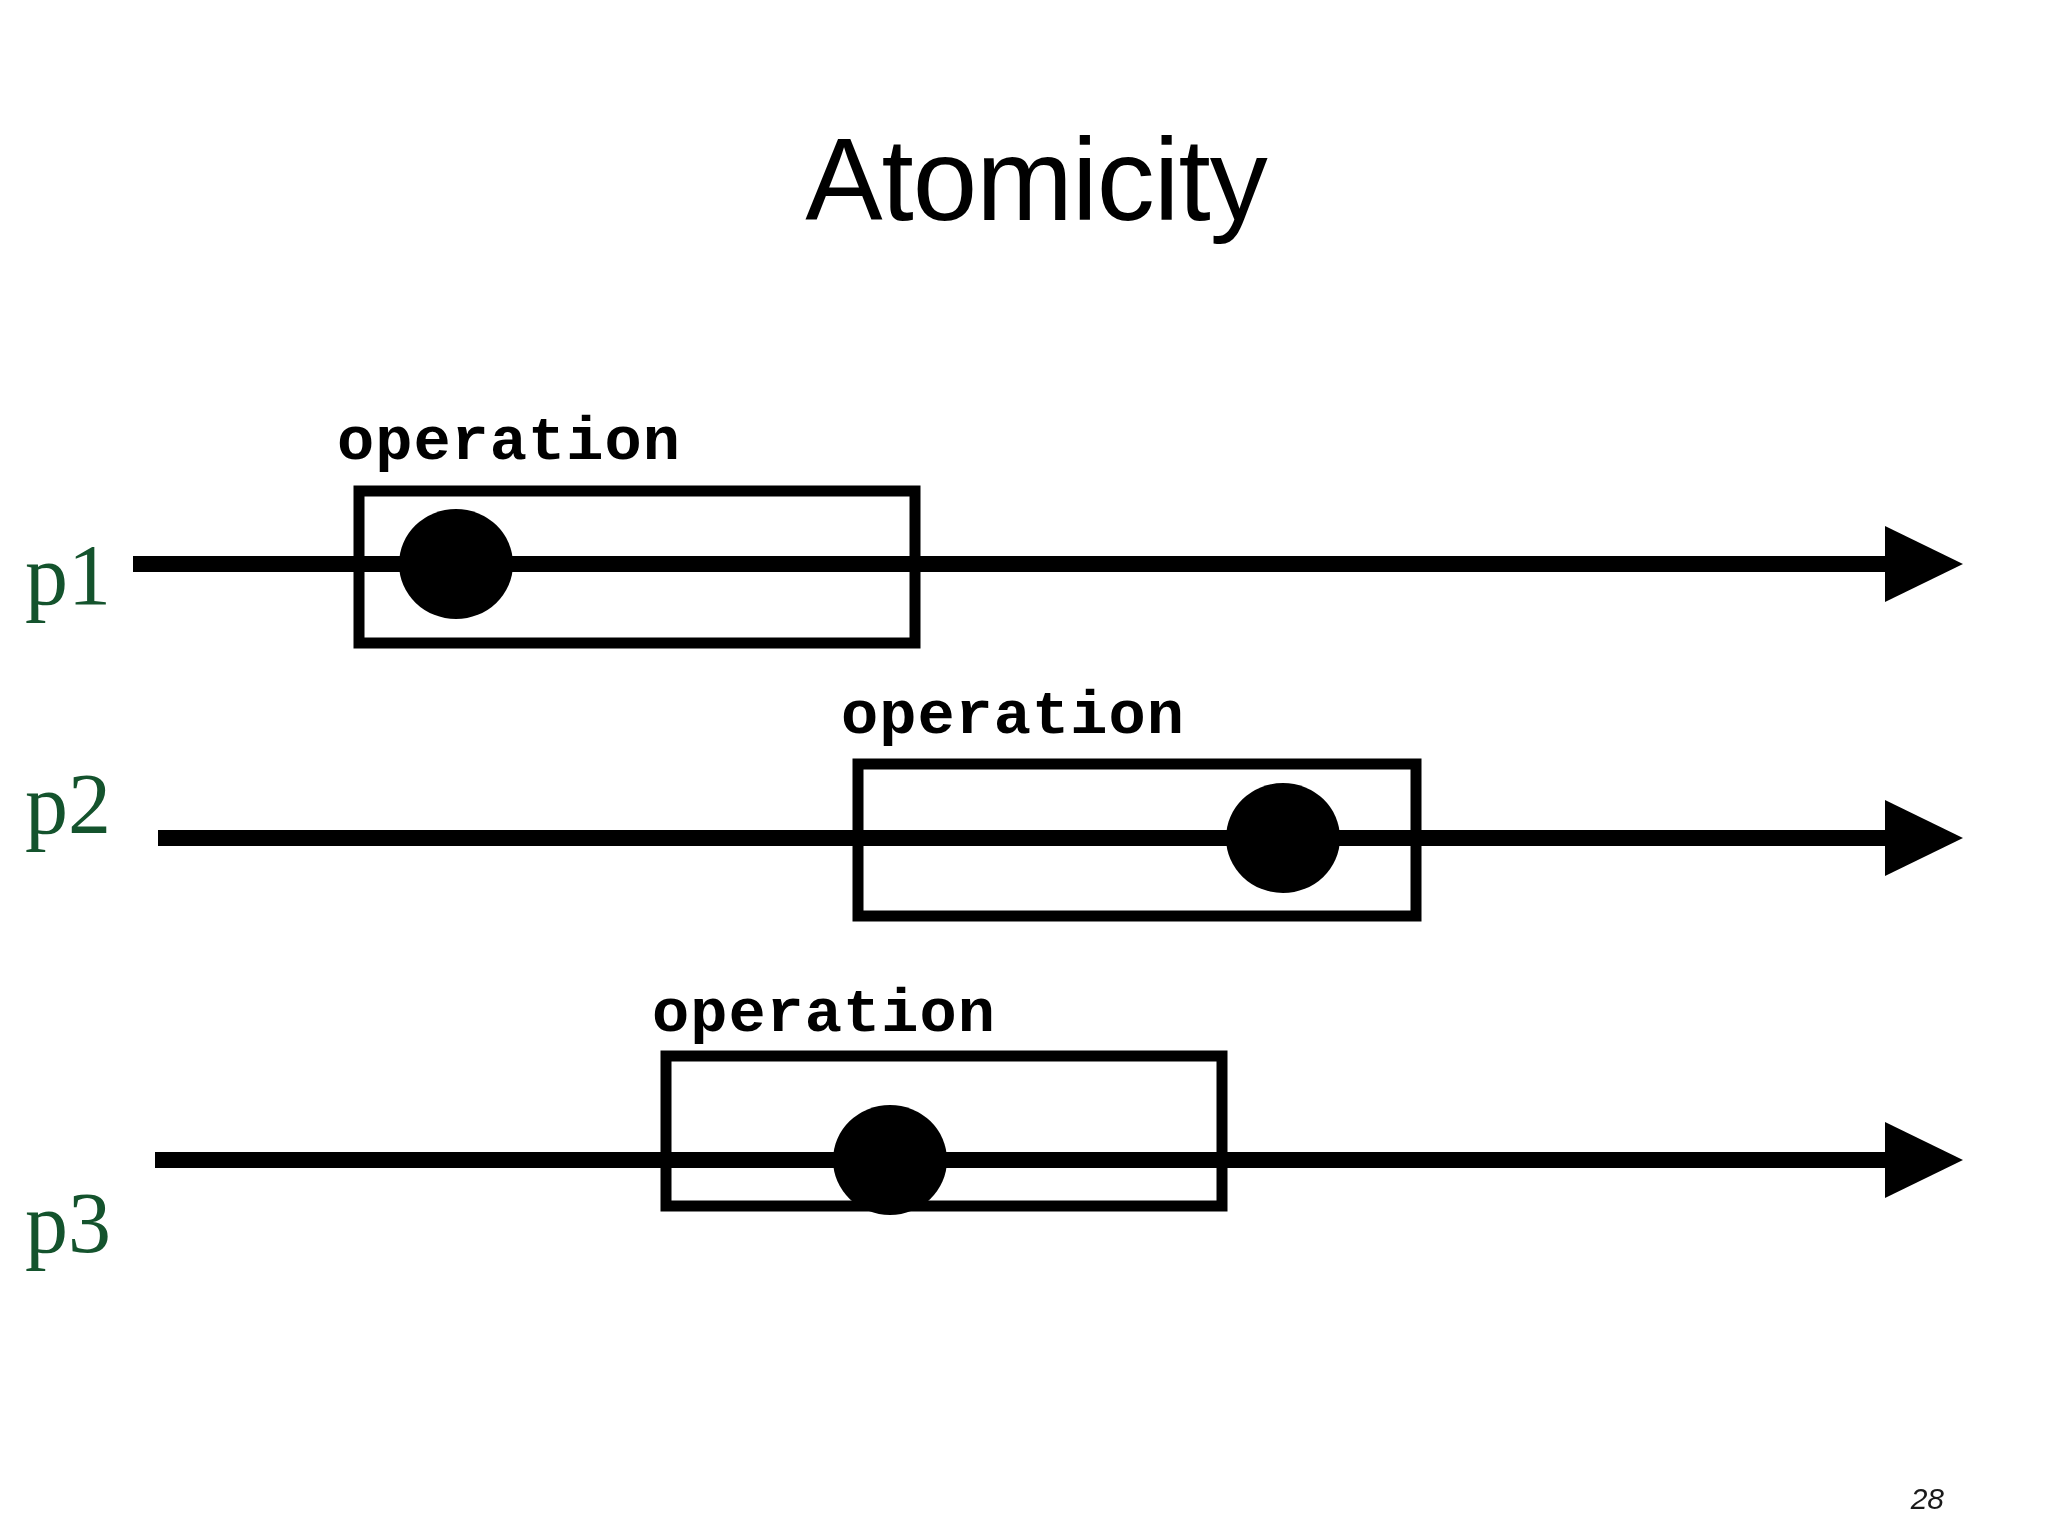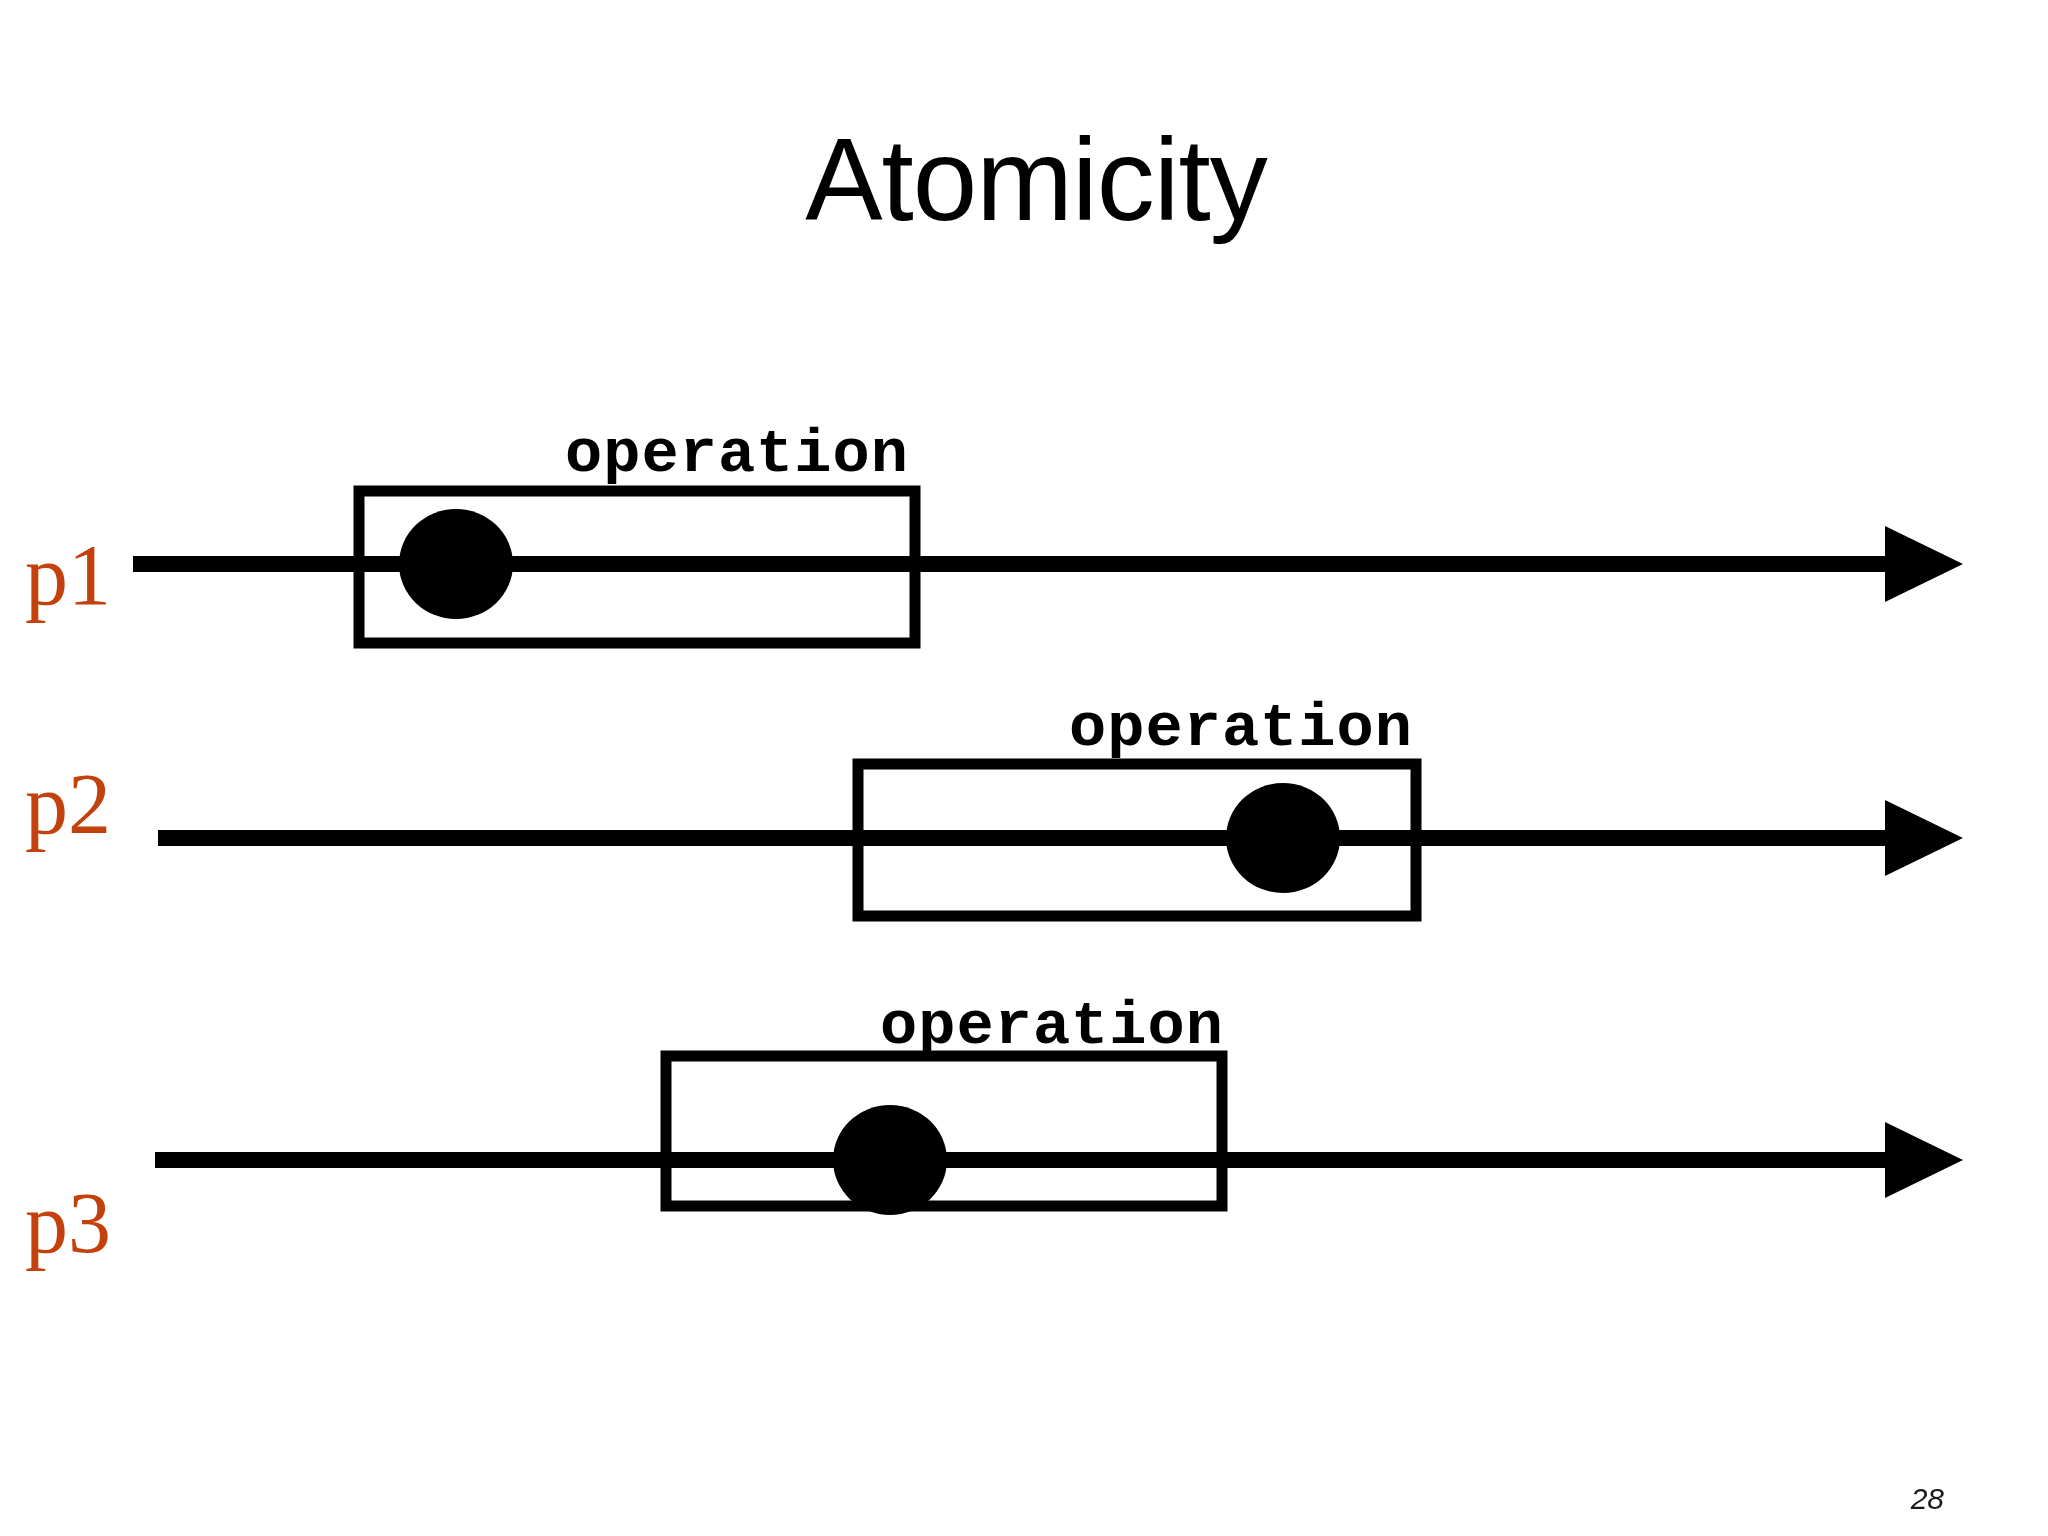--- a/index.html
+++ b/index.html
@@ -32,34 +32,32 @@
     letter-spacing: -1px;
     color: #000000;
     white-space: nowrap;
   }
   .proc-label {
     position: absolute;
     font-family: "Liberation Serif", serif;
     font-weight: 400;
     font-size: 86px;
     line-height: 1;
-    color: #c2410c;
+    color: #14532d;
     white-space: nowrap;
   }
   .op-label {
     position: absolute;
     font-family: "Liberation Mono", monospace;
     font-weight: 700;
     font-size: 62px;
     line-height: 1;
     letter-spacing: 1px;
     color: #000000;
     white-space: nowrap;
-    text-align: center;
-    margin-top: 12px;
   }
   .timeline-svg {
     position: absolute;
     left: 0;
     top: 0;
     width: 2048px;
     height: 1536px;
     pointer-events: none;
   }
   .tl-line {

